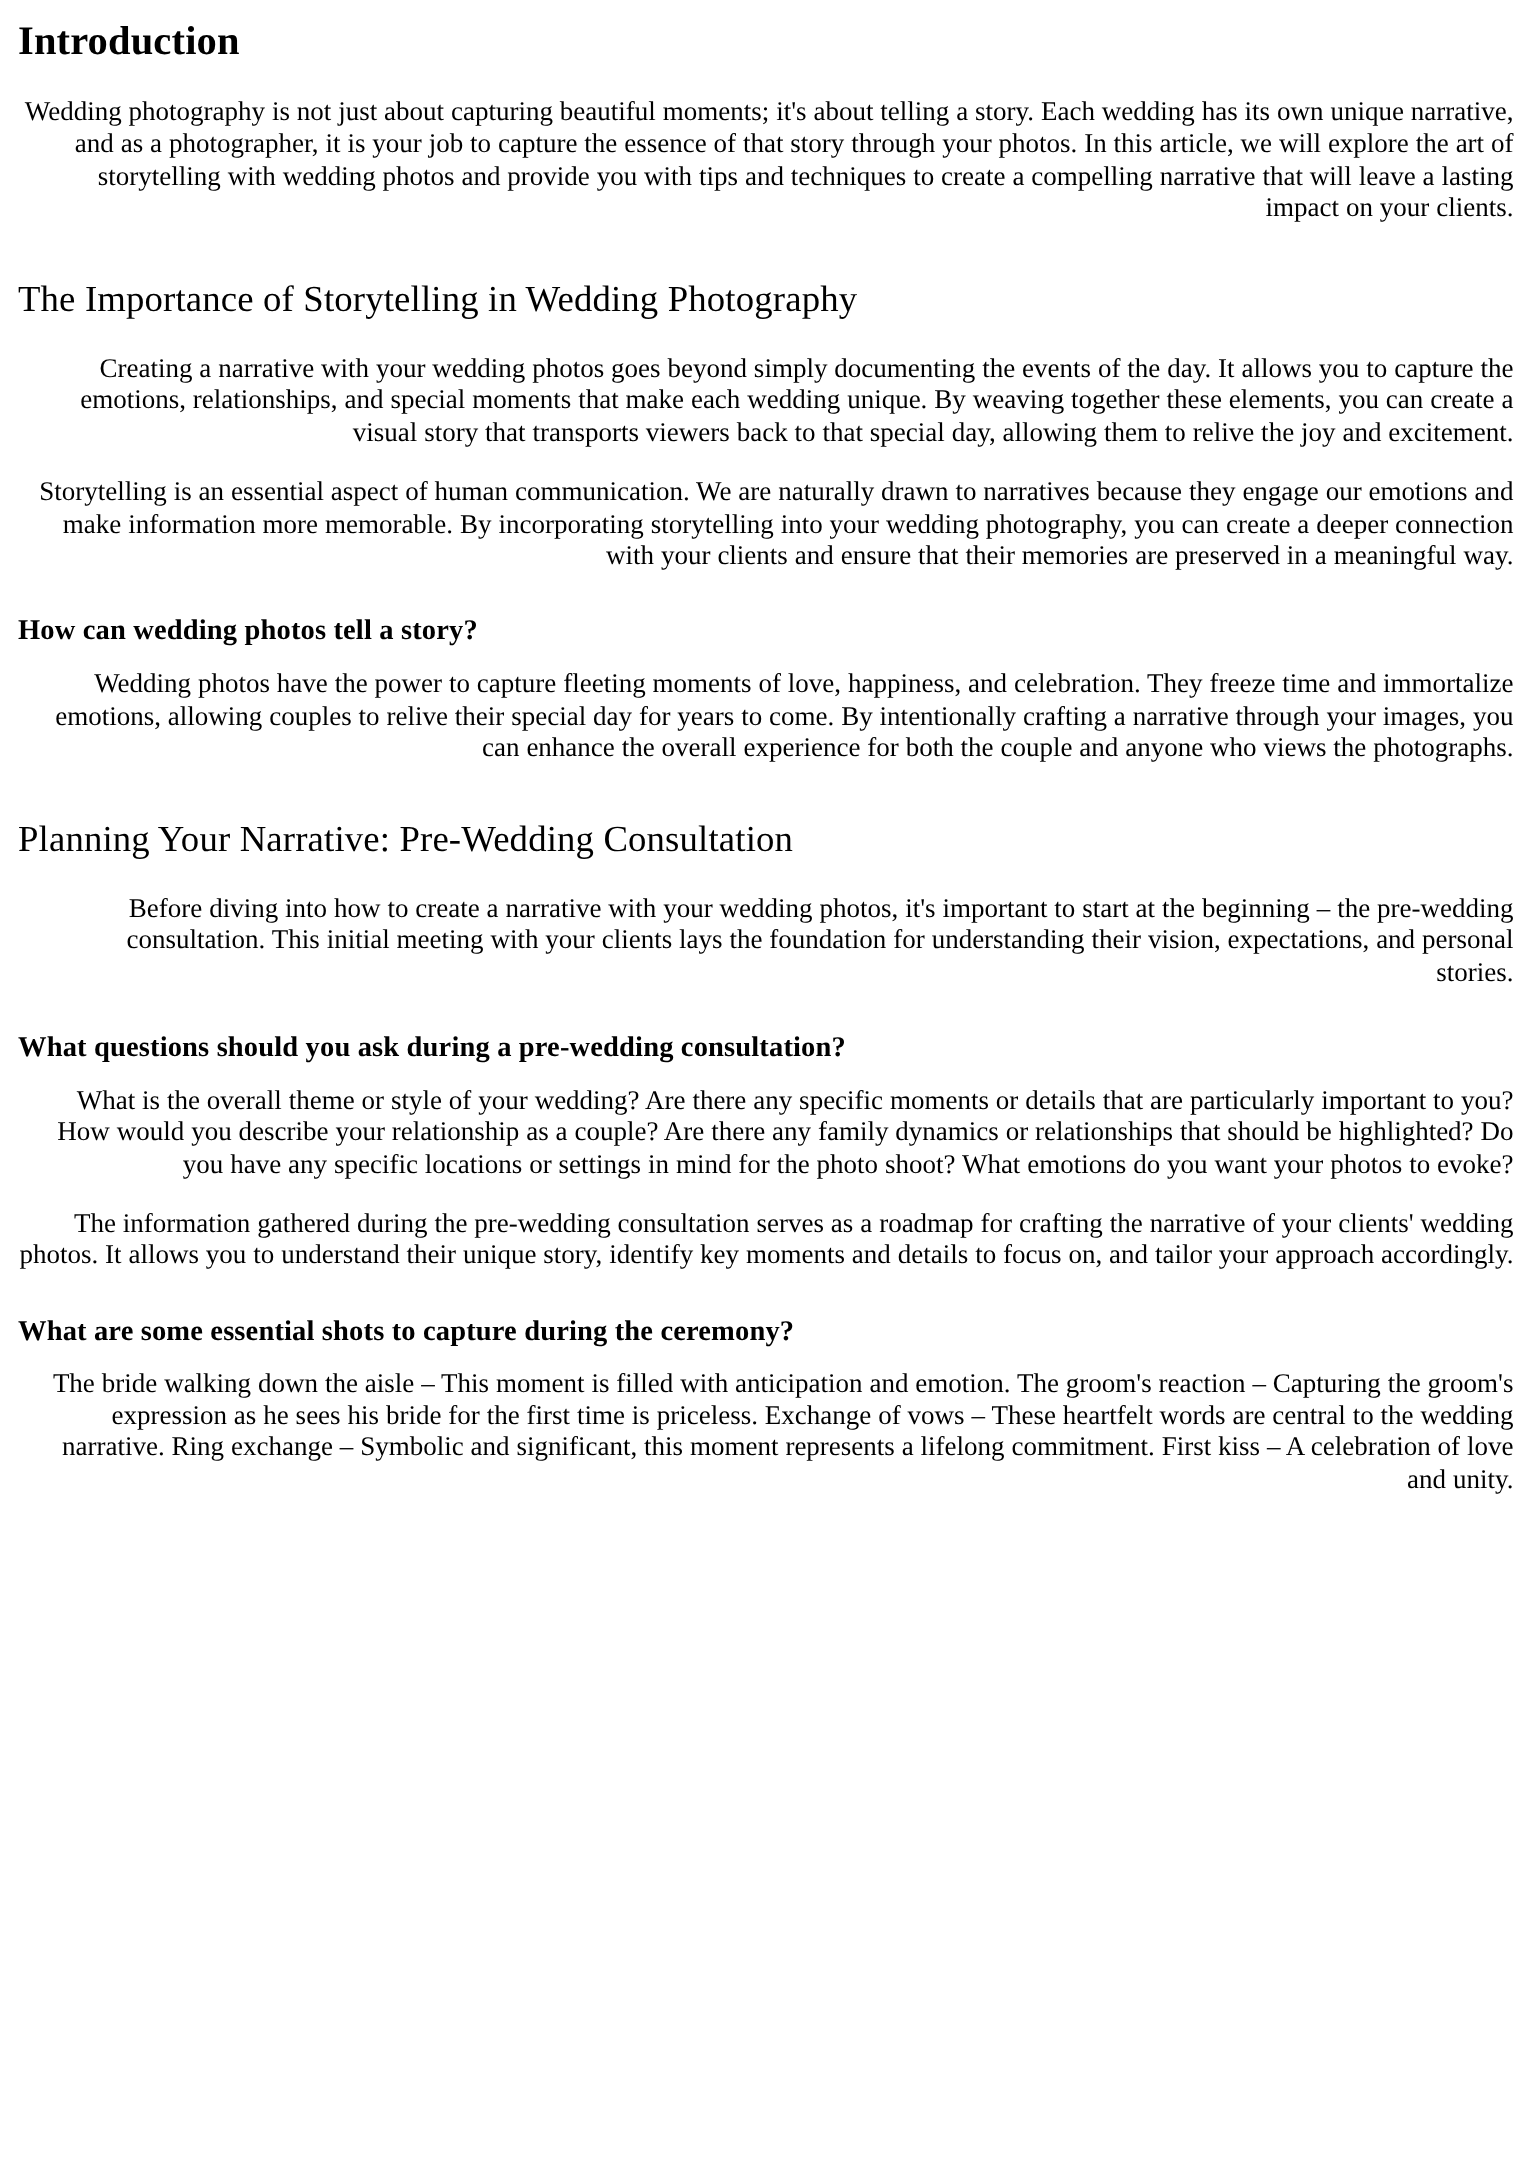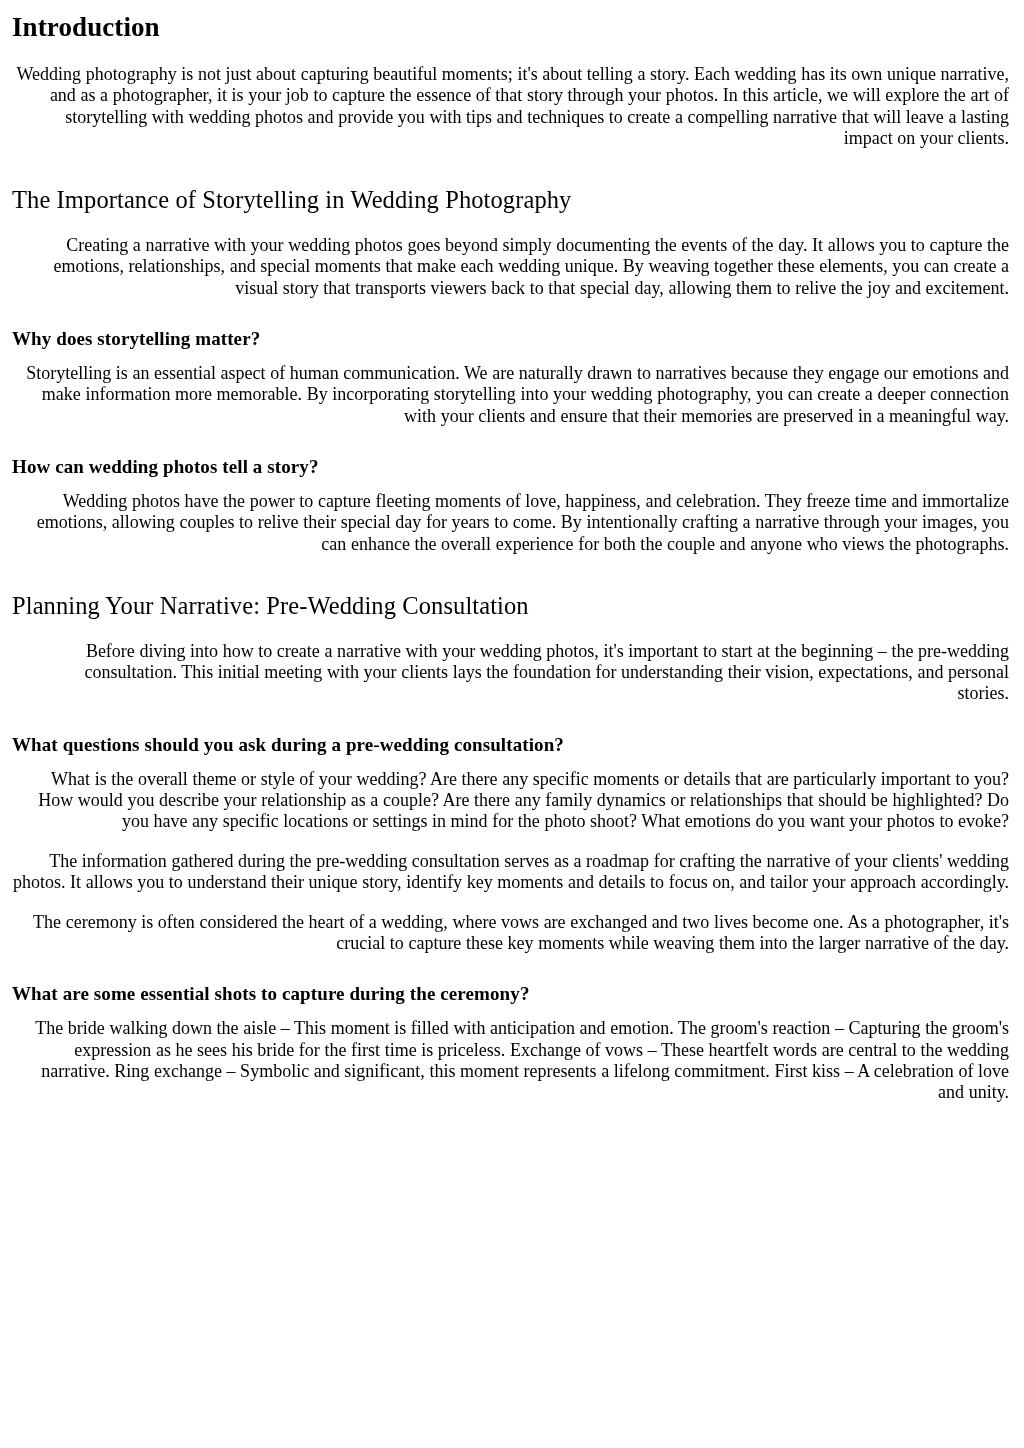--- a/index.html
+++ b/index.html
@@ -63,21 +63,20 @@
     <h1 class="doc-h1">Introduction</h1>
     <p class="doc-p">Wedding photography is not just about capturing beautiful moments; it's about telling a story. Each wedding has its own unique narrative, and as a photographer, it is your job to capture the essence of that story through your photos. In this article, we will explore the art of storytelling with wedding photos and provide you with tips and techniques to create a compelling narrative that will leave a lasting impact on your clients.</p>
   </div>
 
   <div class="section">
     <h2 class="doc-h2">The Importance of Storytelling in Wedding Photography</h2>
     <p class="doc-p">Creating a narrative with your wedding photos goes beyond simply documenting the events of the day. It allows you to capture the emotions, relationships, and special moments that make each wedding unique. By weaving together these elements, you can create a visual story that transports viewers back to that special day, allowing them to relive the joy and excitement.</p>
   </div>
 
   <div class="section">
-    <h3 class="doc-h3">Why does storytelling matter?</h3>
     <p class="doc-p">Storytelling is an essential aspect of human communication. We are naturally drawn to narratives because they engage our emotions and make information more memorable. By incorporating storytelling into your wedding photography, you can create a deeper connection with your clients and ensure that their memories are preserved in a meaningful way.</p>
   </div>
 
   <div class="section">
     <h3 class="doc-h3">How can wedding photos tell a story?</h3>
     <p class="doc-p">Wedding photos have the power to capture fleeting moments of love, happiness, and celebration. They freeze time and immortalize emotions, allowing couples to relive their special day for years to come. By intentionally crafting a narrative through your images, you can enhance the overall experience for both the couple and anyone who views the photographs.</p>
   </div>
 
   <div class="section">
     <h2 class="doc-h2">Planning Your Narrative: Pre-Wedding Consultation</h2>
@@ -87,21 +86,20 @@
   <div class="section">
     <h3 class="doc-h3">What questions should you ask during a pre-wedding consultation?</h3>
     <p class="doc-p">What is the overall theme or style of your wedding? Are there any specific moments or details that are particularly important to you? How would you describe your relationship as a couple? Are there any family dynamics or relationships that should be highlighted? Do you have any specific locations or settings in mind for the photo shoot? What emotions do you want your photos to evoke?</p>
   </div>
 
   <div class="section">
     <p class="doc-p">The information gathered during the pre-wedding consultation serves as a roadmap for crafting the narrative of your clients' wedding photos. It allows you to understand their unique story, identify key moments and details to focus on, and tailor your approach accordingly.</p>
   </div>
 
   <div class="section">
-    <p class="doc-p">The ceremony is often considered the heart of a wedding, where vows are exchanged and two lives become one. As a photographer, it's crucial to capture these key moments while weaving them into the larger narrative of the day.</p>
   </div>
 
   <div class="section">
     <h3 class="doc-h3">What are some essential shots to capture during the ceremony?</h3>
     <p class="doc-p">The bride walking down the aisle – This moment is filled with anticipation and emotion. The groom's reaction – Capturing the groom's expression as he sees his bride for the first time is priceless. Exchange of vows – These heartfelt words are central to the wedding narrative. Ring exchange – Symbolic and significant, this moment represents a lifelong commitment. First kiss – A celebration of love and unity.</p>
   </div>
 
 </div>
 
 </body></html>

